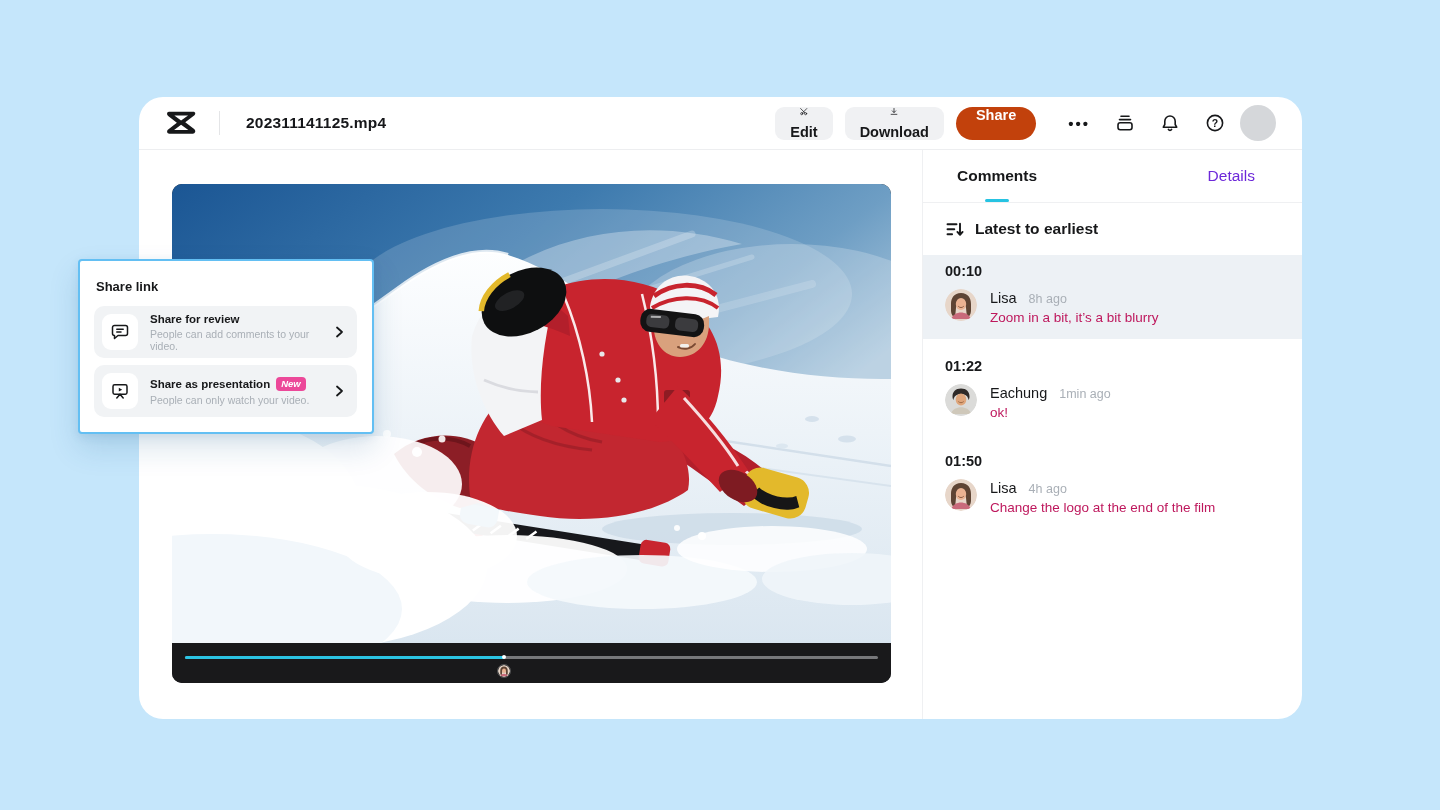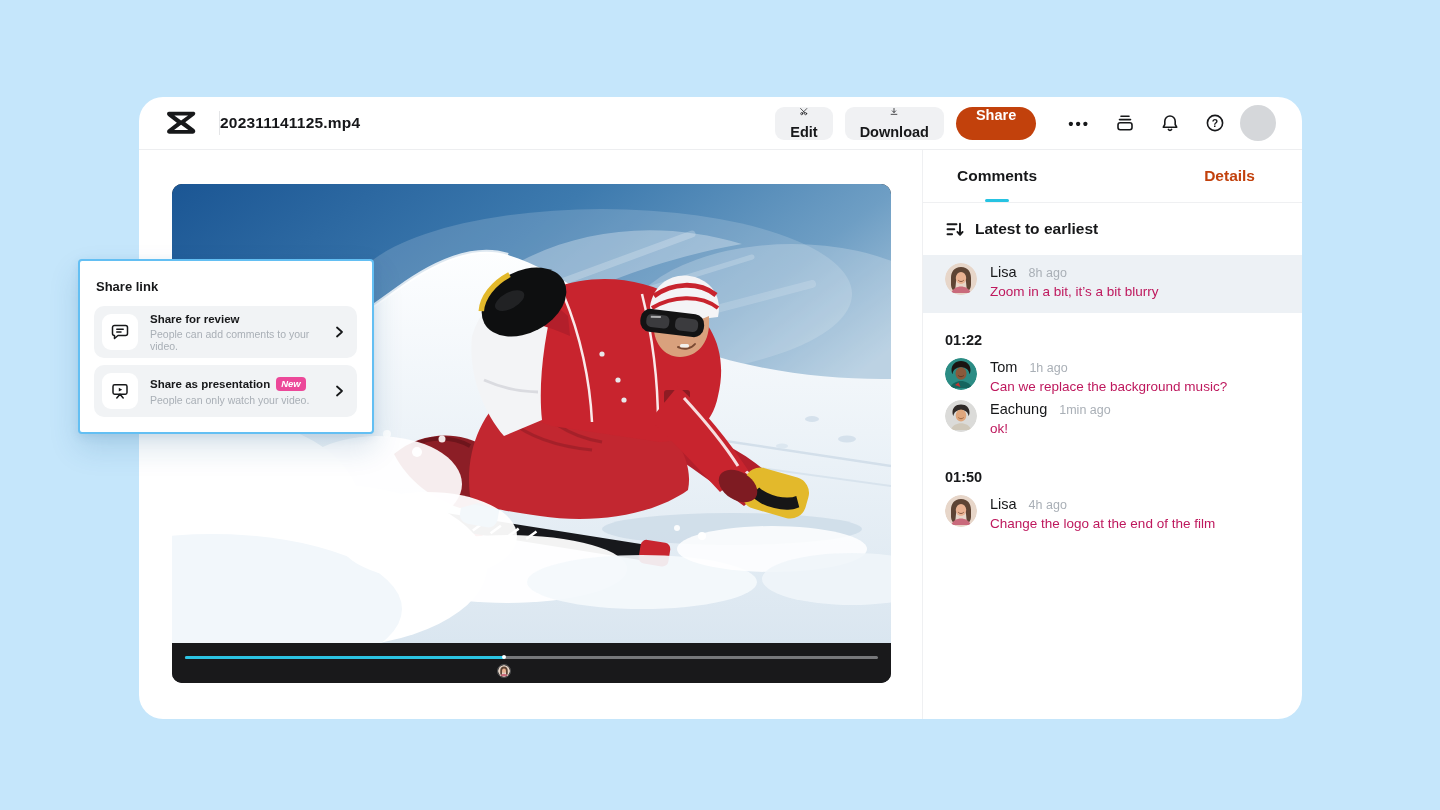--- a/index.html
+++ b/index.html
@@ -9,21 +9,21 @@
 
   
   .card { position:absolute; left:139px; top:97px; width:1163px; height:622px;
           background:#fff; border-radius:24px; }
 
   
   .header { position:relative; height:53px; display:flex; align-items:center;
             padding:0 26px; border-bottom:1px solid #EDEEF0; }
   .logo { width:34px; height:28px; display:block; }
   .head-divider { width:1px; height:24px; background:#E4E5E7; margin-left:20px; }
-  .filename { font-size:15.5px; font-weight:700; color:#16171A; letter-spacing:.2px; }
+  .filename { margin-left:26px; font-size:15.5px; font-weight:700; color:#16171A; letter-spacing:.2px; }
   .head-right { margin-left:auto; display:flex; align-items:center; }
   .btn { display:flex; align-items:center; gap:8px; height:33px; padding:0 15px;
          background:#F0F1F3; border:none; border-radius:9px; font-family:inherit;
          font-size:14.5px; font-weight:600; color:#17181A; cursor:pointer;flex-direction:column; }
   .btn + .btn { margin-left:12px; }
   .btn-share { background:#c2410c; color:#fff; border-radius:17px; padding:0 20px; font-weight:700; margin-left:13px; }
   .head-icons { display:flex; align-items:center; margin-left:32px; gap:25px; }
   .dots { font-size:15px; letter-spacing:2px; color:#17181A; font-weight:700; cursor:pointer; }
   .hicon { width:20px; height:20px; display:block; cursor:pointer; }
   .head-avatar { width:36px; height:36px; border-radius:50%; background:#D5D7DA; margin-left:15px; cursor:pointer; }
@@ -44,21 +44,21 @@
   .marker-avatar svg { width:12px; height:12px; display:block; }
 
   
   .vdivider { position:absolute; left:783px; top:53px; bottom:0; width:1px; background:#EFF0F2; }
   .side-panel { position:absolute; left:784px; right:0; top:53px; bottom:0; overflow:hidden; }
   .tabs { height:53px; display:flex; align-items:center; padding:0 47px 0 34px;
           border-bottom:1px solid #EFF0F2; }
   .tab { position:relative; font-size:15.5px; font-weight:700; color:#17181A; cursor:pointer; }
   .tab-underline { position:absolute; left:50%; bottom:-17px; width:24px; height:3px;
                    border-radius:2px; background:#26C3E2; transform:translateX(-12px); }
-  .tab-details { margin-left:auto; color:#c2410c; font-weight:700; }
+  .tab-details { margin-left:auto; color:#6d28d9; font-weight:400; }
   .sort-row { height:52px; display:flex; align-items:center; gap:11px; padding-left:22px;
               font-size:15.5px; font-weight:700; color:#17181A; cursor:pointer; }
   .sort-row svg { width:19px; height:19px; }
 
   .comment-group { padding:8px 22px 14px 22px; cursor:pointer; }
   .comment-group.highlighted { background:#EDF1F5; }
   .comment-group + .comment-group { margin-top:11px; }
   .comment-time { font-size:14.5px; font-weight:700; color:#17181A; margin-bottom:10px; }
   .comment-entry { display:flex; gap:13px; align-items:flex-start; }
   .comment-entry + .comment-entry { margin-top:6px; }
@@ -284,20 +284,21 @@
         <svg viewBox="0 0 19 19" fill="none" stroke="#17181A" stroke-width="1.9" stroke-linecap="round" stroke-linejoin="round">
           <path d="M2.5 4.2 h9 M2.5 9.2 h6.8 M2.5 14.2 h4.6"></path>
           <path d="M15 3.8 v11 M15 14.8 l-2.6 -2.9 M15 14.8 l2.6 -2.9"></path>
         </svg>
         <span>Latest to earliest</span>
       </div>
 
       <div class="comments-list">
 
         <div class="comment-group highlighted">
+          <div class="comment-time">00:10</div>
           <div class="comment-entry">
             <span class="avatar">
               <svg viewBox="0 0 32 32">
                 <circle cx="16" cy="16" r="16" fill="#E7D6C9"></circle>
                 <path d="M16 4 C9 4 6 9 6 15 v7 c0 3 2 6 4 7 l1 -10 c.2 -3 2 -5 5 -5 s4.8 2 5 5 l1 10 c2 -1 4 -4 4 -7 v-7 C26 9 23 4 16 4 Z" fill="#5E4434"></path>
                 <ellipse cx="16" cy="15" rx="5.2" ry="6" fill="#EAB292"></ellipse>
                 <path d="M13.5 17.5 c1.5 1.5 3.5 1.5 5 0" stroke="#8A5B43" stroke-width="1" fill="none" stroke-linecap="round"></path>
                 <path d="M6 30 c2 -4.5 6 -6.5 10 -6.5 s8 2 10 6.5 Z" fill="#C96A7B"></path>
               </svg>
             </span>
@@ -306,39 +307,20 @@
                 <span class="entry-name">Lisa</span>
                 <span class="entry-ago">8h ago</span>
               </div>
               <div class="entry-text">Zoom in a bit, it’s a bit blurry</div>
             </div>
           </div>
         </div>
 
         <div class="comment-group">
           <div class="comment-time">01:22</div>
-          <div class="comment-entry">
-            <span class="avatar">
-              <svg viewBox="0 0 32 32">
-                <circle cx="16" cy="16" r="16" fill="#2B8C84"></circle>
-                <path d="M16 3 c-6 0 -9.5 4 -9.5 9 c0 2 .5 3.2 1 4.2 c.3 -4 3.2 -7 8.5 -7 s8.2 3 8.5 7 c.5 -1 1 -2.2 1 -4.2 c0 -5 -3.5 -9 -9.5 -9 Z" fill="#1A1512"></path>
-                <ellipse cx="16" cy="15.5" rx="5.5" ry="6.2" fill="#8A5A3B"></ellipse>
-                <path d="M13.5 17.8 c1.5 1.3 3.5 1.3 5 0" stroke="#5E3A24" stroke-width="1" fill="none" stroke-linecap="round"></path>
-                <path d="M5 30 c2 -5 6.5 -7 11 -7 s9 2 11 7 Z" fill="#15655E"></path>
-                <path d="M10 27 l3.5 -2.5 2 4.5 Z" fill="#C23333"></path>
-              </svg>
-            </span>
-            <div class="entry-body">
-              <div class="entry-head">
-                <span class="entry-name">Tom</span>
-                <span class="entry-ago">1h ago</span>
-              </div>
-              <div class="entry-text">Can we replace the background music?</div>
-            </div>
-          </div>
           <div class="comment-entry">
             <span class="avatar">
               <svg viewBox="0 0 32 32">
                 <circle cx="16" cy="16" r="16" fill="#DBDBD9"></circle>
                 <path d="M16 4.5 c-5.5 0 -8.5 3.5 -8.5 8 c0 1.6 .4 2.8 .9 3.6 c.4 -3.4 3 -6 7.6 -6 s7.2 2.6 7.6 6 c.5 -.8 .9 -2 .9 -3.6 c0 -4.5 -3 -8 -8.5 -8 Z" fill="#2F2A28"></path>
                 <ellipse cx="16" cy="15.5" rx="5.3" ry="6" fill="#DFA67C"></ellipse>
                 <path d="M13.6 17.8 c1.4 1.3 3.4 1.3 4.8 0" stroke="#A06B45" stroke-width="1" fill="none" stroke-linecap="round"></path>
                 <path d="M5.5 30 c2 -4.8 6.3 -6.8 10.5 -6.8 s8.5 2 10.5 6.8 Z" fill="#CFC8BA"></path>
               </svg>
             </span>

